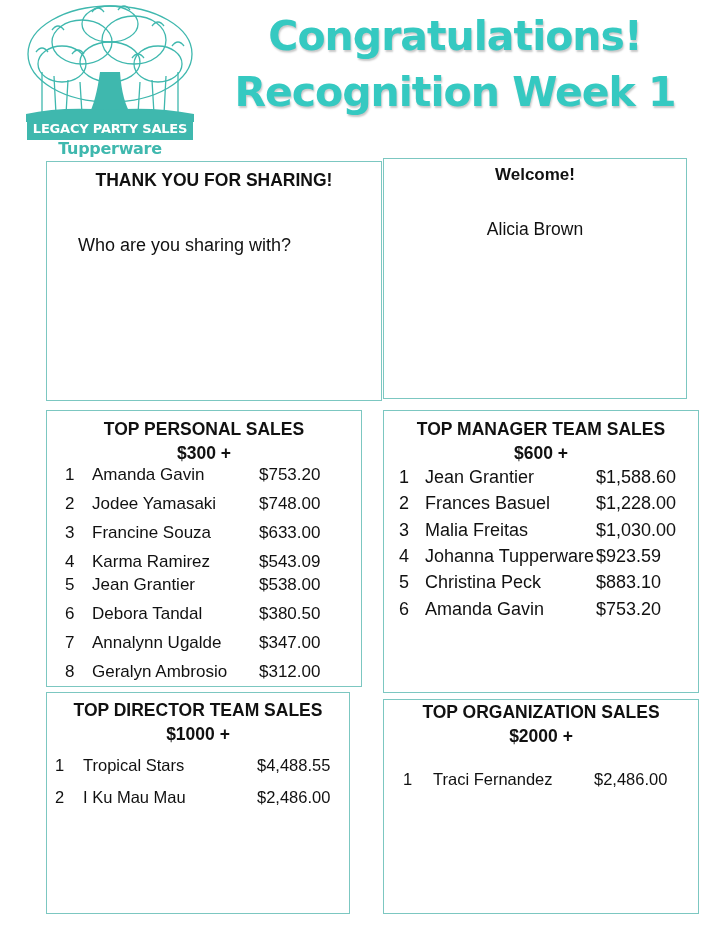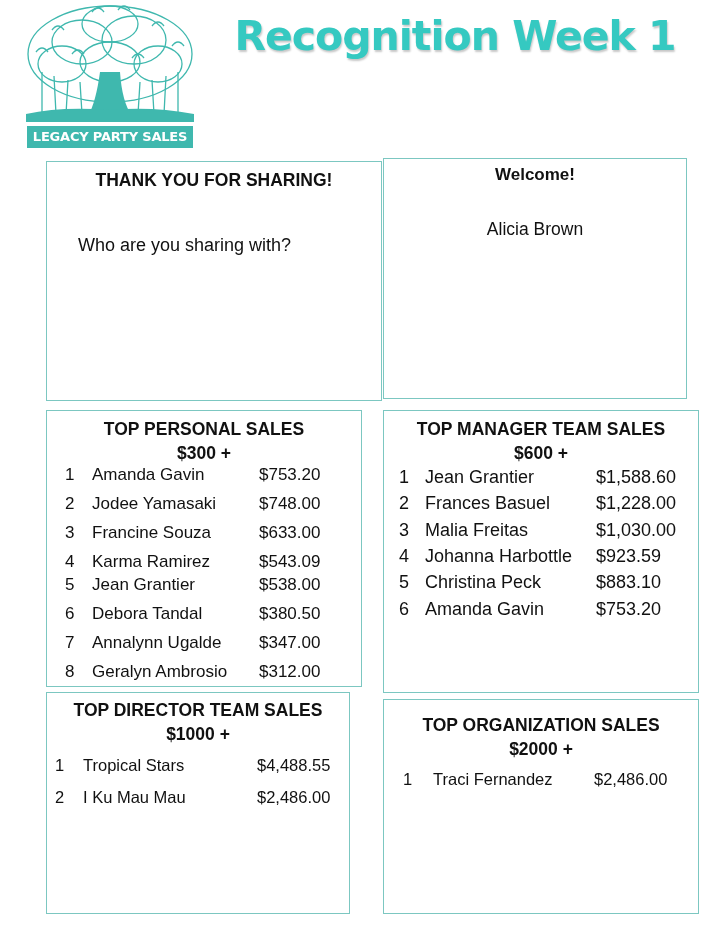--- a/index.html
+++ b/index.html
@@ -1,19 +1,19 @@
 <!DOCTYPE html>
 <html><head>
 <meta charset="utf-8">
 <style>
   html, body { margin: 0; padding: 0; background: #ffffff; }
   body { width: 720px; height: 932px; position: relative; overflow: hidden; font-family: "Liberation Sans", sans-serif; color: #111; }
   .logo { position: absolute; left: 22px; top: 2px; width: 176px; height: 155px; }
   .logo svg { display: block; }
-  .logo-banner { position: absolute; left: 5px; top: 124px; width: 166px; height: 22px; background: #3fb8ae; color: #fff; font-family: "DejaVu Sans", sans-serif; font-weight: bold; font-size: 13px; text-align: center; line-height: 22px; letter-spacing: -0.2px; }
+  .logo-banner { position: absolute; left: 5px; top: 116px; width: 166px; height: 22px; background: #3fb8ae; color: #fff; font-family: "DejaVu Sans", sans-serif; font-weight: bold; font-size: 13px; text-align: center; line-height: 22px; letter-spacing: -0.2px; }
   .logo-brand { position: absolute; left: 0; top: 138px; width: 176px; text-align: center; color: #3fb8ae; font-family: "DejaVu Sans", sans-serif; font-weight: bold; font-size: 16px; letter-spacing: -0.3px; line-height: 18px; }
   .title { position: absolute; left: 205px; top: 8px; width: 500px; text-align: center; color: #35c9c1; font-family: "DejaVu Sans", sans-serif; font-weight: bold; font-size: 41px; line-height: 56px; letter-spacing: -1px; text-shadow: 1px 2px 2px rgba(0,0,0,0.22); }
   .box { position: absolute; border: 1.5px solid #7cc7c1; background: #fff; box-sizing: border-box; }
   .box-head { text-align: center; font-family: "Liberation Sans", sans-serif; font-weight: bold; font-size: 17.5px; color: #111; line-height: 24px; }
   .plain { font-family: "Liberation Sans", sans-serif; font-size: 18px; color: #111; }
   .row { position: absolute; font-size: 17px; color: #111; white-space: nowrap; line-height: 20px; }
   .row .rank { position: absolute; left: 0; }
   .row .name { position: absolute; }
   .row .amt { position: absolute; }
   .sep { position: absolute; height: 0; border-top: 1.5px solid #7cc7c1; }
@@ -31,23 +31,25 @@
       <ellipse cx="40" cy="62" rx="24" ry="18"></ellipse>
       <ellipse cx="136" cy="62" rx="24" ry="18"></ellipse>
       <ellipse cx="88" cy="60" rx="30" ry="20"></ellipse>
       <path d="M20 70 L20 112 M32 74 L34 112 M46 78 L44 112 M58 80 L60 112 M118 80 L116 112 M130 78 L132 112 M144 74 L142 112 M156 70 L156 112"></path>
       <path d="M14 50 q6 -8 12 0 M30 28 q6 -8 12 0 M130 24 q6 -8 12 0 M150 44 q6 -8 12 0 M70 10 q6 -8 12 0 M96 8 q6 -8 12 0 M50 52 q6 -8 12 0 M110 56 q6 -8 12 0"></path>
     </g>
     <path d="M78 70 Q74 100 66 114 L110 114 Q100 100 98 70 Z" fill="#3fb8ae"></path>
     <path d="M4 112 Q40 104 88 108 Q130 104 172 112 L172 120 L4 120 Z" fill="#3fb8ae"></path>
   </svg>
   <div class="logo-banner">LEGACY PARTY SALES</div>
+  <div class="logo-brand">Tupperware</div>
 </div>
 
 <div class="title">
+  <div>Congratulations!</div>
   <div>Recognition Week 1</div>
 </div>
 
 <div class="box" style="left:46px; top:161px; width:336px; height:240px;">
   <div class="box-head" style="margin-top:6px;">THANK YOU FOR SHARING!</div>
   <div class="plain" style="position:absolute; left:31px; top:73px;">Who are you sharing with?</div>
 </div>
 
 <div class="box" style="left:383px; top:158px; width:304px; height:241px;">
   <div class="box-head" style="margin-top:4px; font-size:17px;">Welcome!</div>
@@ -114,21 +116,21 @@
     <span class="name" style="left:26px;">Frances Basuel</span>
     <span class="amt" style="left:197px;">$1,228.00</span>
   </div>
   <div class="row" style="left:15px; top:109px; width:290px; font-size:18px;">
     <span class="rank">3</span>
     <span class="name" style="left:26px;">Malia Freitas</span>
     <span class="amt" style="left:197px;">$1,030.00</span>
   </div>
   <div class="row" style="left:15px; top:135px; width:290px; font-size:18px;">
     <span class="rank">4</span>
-    <span class="name" style="left:26px;">Johanna Harbottle</span>
+    <span class="name" style="left:26px;">Johanna Tupperware</span>
     <span class="amt" style="left:197px;">$923.59</span>
   </div>
   <div class="row" style="left:15px; top:161px; width:290px; font-size:18px;">
     <span class="rank">5</span>
     <span class="name" style="left:26px;">Christina Peck</span>
     <span class="amt" style="left:197px;">$883.10</span>
   </div>
   <div class="row" style="left:15px; top:188px; width:290px; font-size:18px;">
     <span class="rank">6</span>
     <span class="name" style="left:26px;">Amanda Gavin</span>
@@ -147,21 +149,21 @@
   </div>
   <div class="row" style="left:8px; top:94px; width:285px; font-size:16.5px;">
     <span class="rank">2</span>
     <span class="name" style="left:28px;">I Ku Mau Mau</span>
     <span class="amt" style="left:202px;">$2,486.00</span>
   </div>
 </div>
 
 <div class="sep" style="left:383px; top:692px; width:316px;"></div>
 <div class="box" style="left:383px; top:699px; width:316px; height:215px; border-top-width:1.5px;">
-  <div class="box-head" style="margin-top:13px;text-align:center;">TOP ORGANIZATION SALES</div>
+  <div class="box-head" style="margin-top:0px;text-align:center;">TOP ORGANIZATION SALES</div>
   <div class="box-head">$2000 +</div>
 
   <div class="row" style="left:19px; top:69px; width:285px; font-size:16.5px;">
     <span class="rank">1</span>
     <span class="name" style="left:30px;">Traci Fernandez</span>
     <span class="amt" style="left:191px;">$2,486.00</span>
   </div>
 </div>
 
 </body></html>

